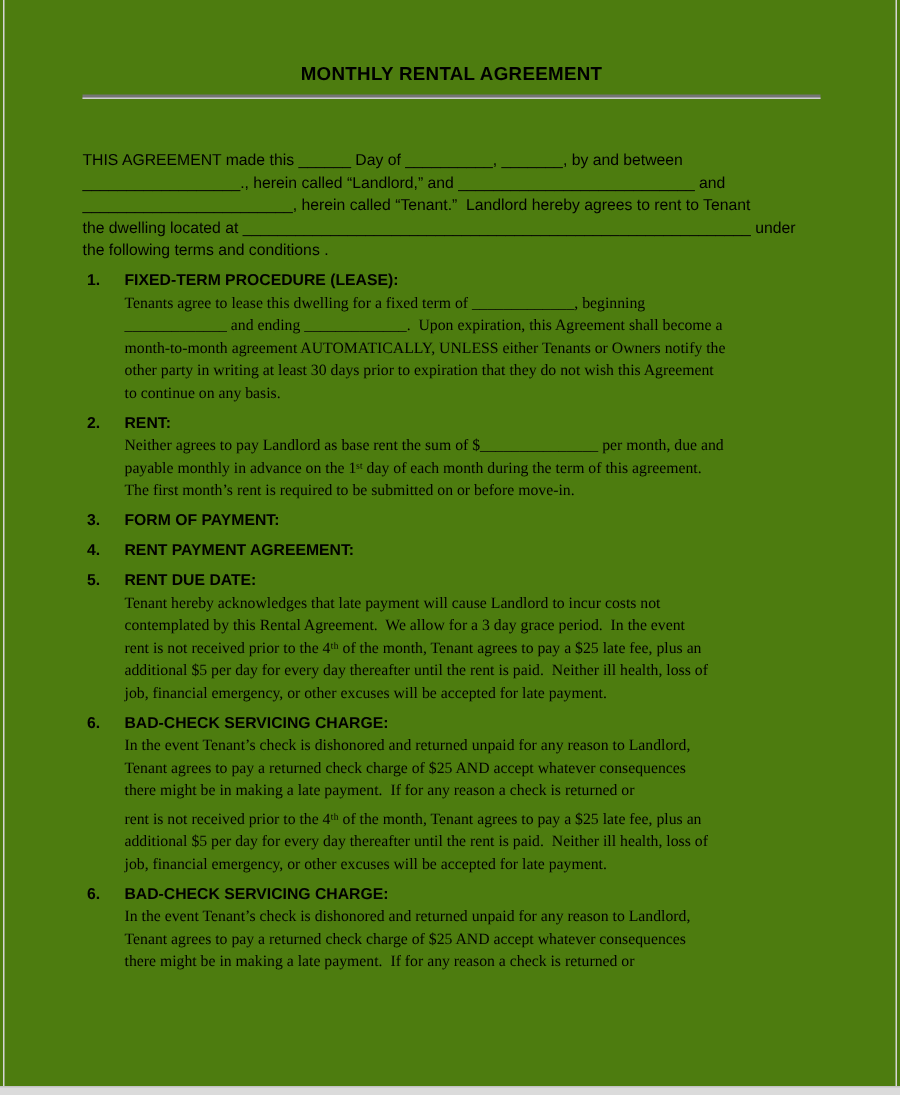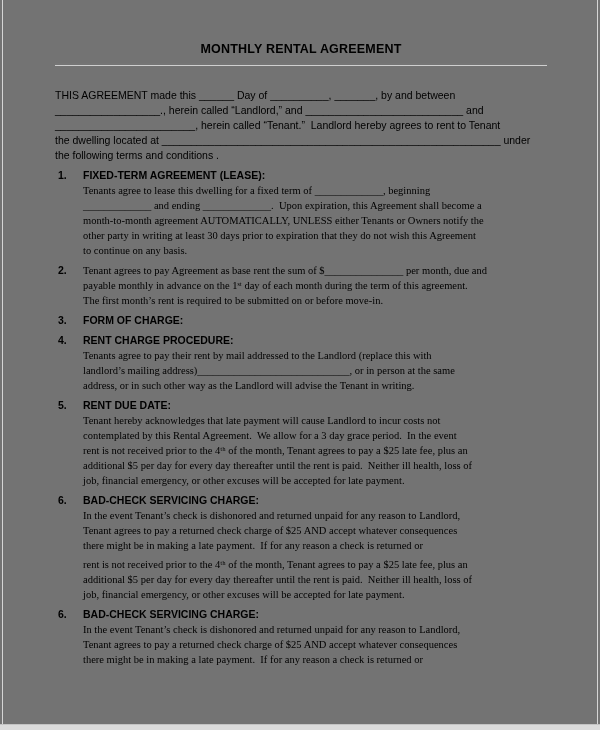--- a/index.html
+++ b/index.html
@@ -1,20 +1,20 @@
 <!DOCTYPE html>
 <html><head>
 <meta charset="utf-8">
 <style>
   html, body { margin: 0; padding: 0; background: #ffffff; }
   .page {
     position: relative;
     width: 600px;
     height: 730px;
-    background: #737373;
+    background: #4d7c0f;
     overflow: hidden;
     font-family: "Liberation Sans", "DejaVu Sans", sans-serif;
     color: #000000;
   }
   .edge { position: absolute; top: 0; bottom: 5px; width: 1px; background: #d5d5d5; }
   .edge-left  { left: 2px; }
   .edge-right { right: 2px; }
   .bottom-strip {
     position: absolute; left: 0; right: 0; bottom: 0;
     height: 5px; background: #dbdbdb; border-top: 1px solid #c3c3c3;
@@ -33,21 +33,21 @@
     letter-spacing: 0.2px;
     line-height: 15px;
   }
   .title-rule {
     margin-top: 6px;
     height: 2px;
     background: #757575;
     border-bottom: 1px solid #cfcfcf;
   }
   .intro {
-    margin-top: 22px;
+    margin-top: 34px;
     white-space: pre;
   }
   .sec { display: flex; margin-top: 5px; }
   .sec .num {
     flex: none;
     width: 25px;
     padding-left: 3px;
     font-weight: bold;
   }
   .sec .txt { flex: 1; min-width: 0; }
@@ -67,52 +67,50 @@
     <div class="title-rule"></div>
     <div class="intro">THIS AGREEMENT made this ______ Day of __________, _______, by and between
 __________________., herein called “Landlord,” and ___________________________ and
 ________________________, herein called “Tenant.”  Landlord hereby agrees to rent to Tenant
 the dwelling located at __________________________________________________________ under
 the following terms and conditions .</div>
 
     <div class="sec">
       <div class="num">1.</div>
       <div class="txt">
-        <div class="sec-title">FIXED-TERM AGREEMENT (LEASE):</div>
+        <div class="sec-title">FIXED-TERM PROCEDURE (LEASE):</div>
         <div class="sec-body">Tenants agree to lease this dwelling for a fixed term of _____________, beginning
 _____________ and ending _____________.  Upon expiration, this Agreement shall become a
 month-to-month agreement AUTOMATICALLY, UNLESS either Tenants or Owners notify the
 other party in writing at least 30 days prior to expiration that they do not wish this Agreement
 to continue on any basis.</div>
       </div>
     </div>
 
     <div class="sec">
       <div class="num">2.</div>
       <div class="txt">
-        <div class="sec-body">Tenant agrees to pay Agreement as base rent the sum of $_______________ per month, due and
+        <div class="sec-title">RENT:</div>
+        <div class="sec-body">Neither agrees to pay Landlord as base rent the sum of $_______________ per month, due and
 payable monthly in advance on the 1ˢᵗ day of each month during the term of this agreement.
 The first month’s rent is required to be submitted on or before move-in.</div>
       </div>
     </div>
 
     <div class="sec">
       <div class="num">3.</div>
       <div class="txt">
-        <div class="sec-title">FORM OF CHARGE:</div>
+        <div class="sec-title">FORM OF PAYMENT:</div>
       </div>
     </div>
 
     <div class="sec">
       <div class="num">4.</div>
       <div class="txt">
-        <div class="sec-title">RENT CHARGE PROCEDURE:</div>
-        <div class="sec-body">Tenants agree to pay their rent by mail addressed to the Landlord (replace this with
-landlord’s mailing address)_____________________________, or in person at the same
-address, or in such other way as the Landlord will advise the Tenant in writing.</div>
+        <div class="sec-title">RENT PAYMENT AGREEMENT:</div>
       </div>
     </div>
 
     <div class="sec">
       <div class="num">5.</div>
       <div class="txt">
         <div class="sec-title">RENT DUE DATE:</div>
         <div class="sec-body">Tenant hereby acknowledges that late payment will cause Landlord to incur costs not
 contemplated by this Rental Agreement.  We allow for a 3 day grace period.  In the event
 rent is not received prior to the 4ᵗʰ of the month, Tenant agrees to pay a $25 late fee, plus an

